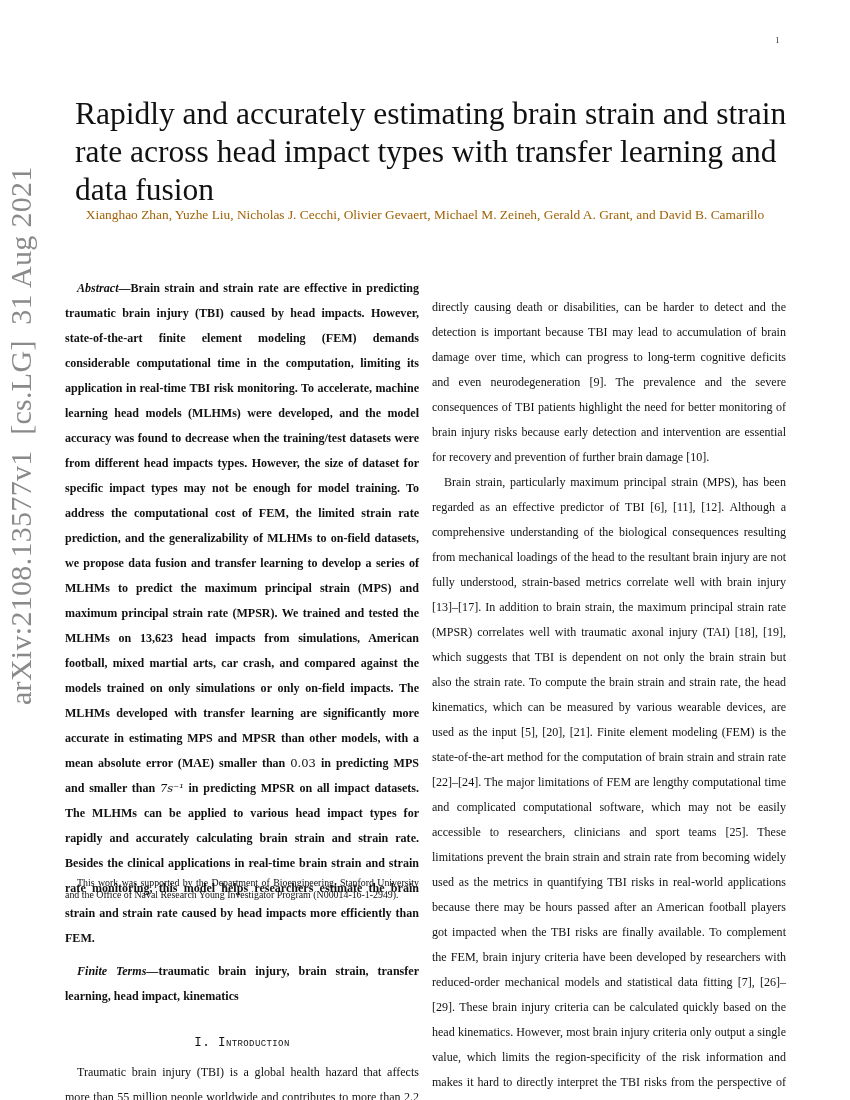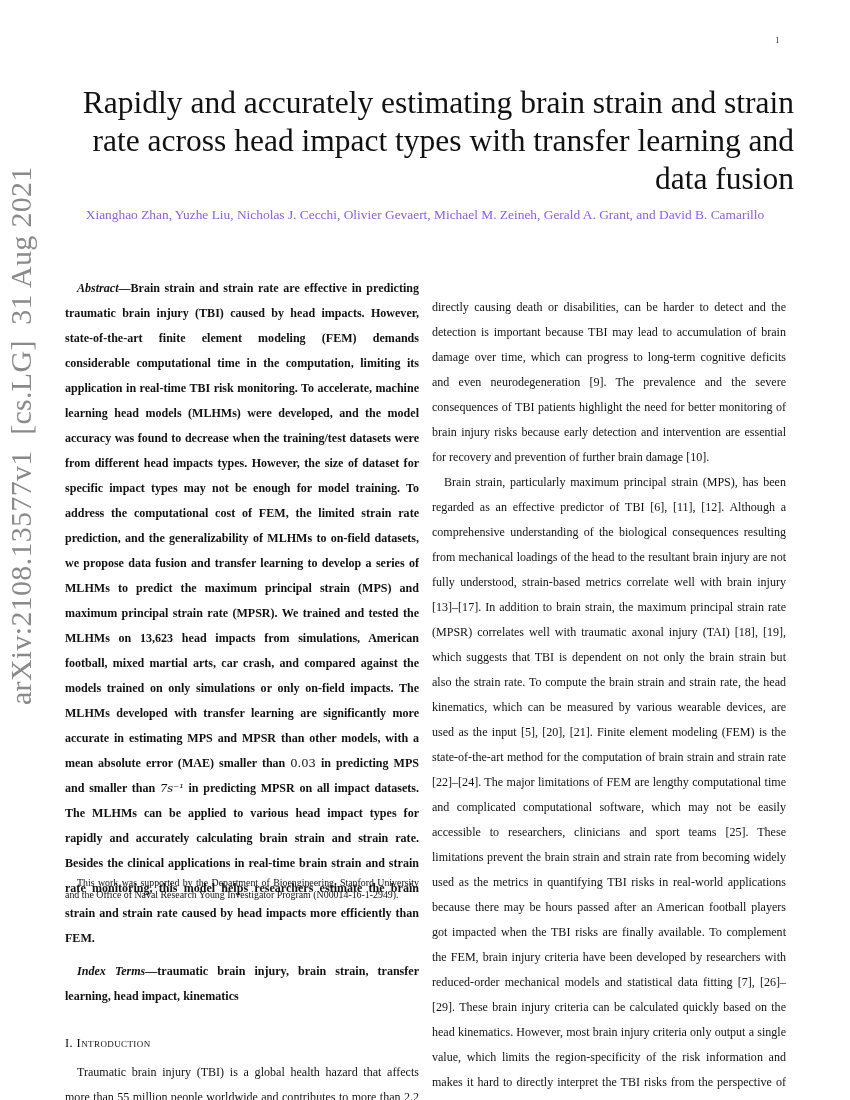--- a/index.html
+++ b/index.html
@@ -1,55 +1,55 @@
 <!DOCTYPE html>
 <html><head>
 <meta charset="utf-8">
 <style>
   html, body { margin: 0; padding: 0; background: #ffffff; }
   body { width: 850px; height: 1100px; position: relative; overflow: hidden;
          font-family: "Liberation Serif", "DejaVu Serif", serif; color: #111; }
   .page-number { position: absolute; top: 35px; left: 775px; font-size: 9px; color: #333; }
-  .title { position: absolute; top: 80px; left: 60px; width: 730px; text-align: right;
-           font-size: 31.5px; line-height: 38px; font-weight: normal; margin: 4px; color: #111; }
+  .title { position: absolute; top: 80px; left: 60px; width: 730px; text-align: left;
+           font-size: 31.5px; line-height: 38px; font-weight: normal; margin: 15px; color: #111; }
   .authors { position: absolute; top: 206px; left: 60px; width: 730px; text-align: center;
-             font-size: 13.4px; line-height: 18px; color: #8b5cf6; }
+             font-size: 13.4px; line-height: 18px; color: #a16207; }
   .arxiv-stamp { position: absolute; left: 3px; top: 705px; transform-origin: 0 0;
                  transform: rotate(-90deg); font-size: 30px; color: #8a8a8a;
                  white-space: pre; letter-spacing: 0.3px; line-height: 36px; }
   .col { position: absolute; top: 276px; width: 354px; font-size: 12.05px; line-height: 25px; text-align: justify; }
   .col-left { left: 65px; }
   .col-right { left: 432px; width: 354px; margin-top: 19px; }
   .abstract p, .col p { margin: 0; }
   .abstract { font-weight: bold; }
   .abstract .lead, .index .lead { font-style: italic; font-weight: bold; }
   .indent { text-indent: 12px; }
   .index { margin-top: 8px !important; font-weight: bold; }
-  .section-heading { text-align: left; font-size: 12.5px; margin: 22px 0 4px 0 !important;
-                     font-variant: small-caps; letter-spacing: 0.4px; }
+  .section-heading { text-align: center; font-size: 12.5px; margin: 22px 0 4px 0 !important;
+                     font-variant: small-caps; letter-spacing: 0.4px; font-family: Liberation Mono, monospace; }
   .math { font-family: "DejaVu Serif", serif; font-weight: normal; font-size: 11.5px; }
   .footnotes { position: absolute; top: 877px; left: 65px; width: 354px; font-size: 9.9px;
                line-height: 12.3px; text-align: justify; }
   .footnotes p { margin: 0; text-indent: 12px; }
 </style>
 </head>
 <body>
 
 <div class="page-number">1</div>
 
 <h1 class="title">Rapidly and accurately estimating brain strain and strain rate across head impact types with transfer learning and data fusion</h1>
 
 <div class="authors">Xianghao Zhan, Yuzhe Liu, Nicholas J. Cecchi, Olivier Gevaert, Michael M. Zeineh, Gerald A. Grant, and David B. Camarillo</div>
 
 <div class="arxiv-stamp">arXiv:2108.13577v1  [cs.LG]  31 Aug 2021</div>
 
 <div class="col col-left">
   <p class="abstract indent"><span class="lead">Abstract</span><span>—Brain strain and strain rate are effective in predicting traumatic brain injury (TBI) caused by head impacts. However, state-of-the-art finite element modeling (FEM) demands considerable computational time in the computation, limiting its application in real-time TBI risk monitoring. To accelerate, machine learning head models (MLHMs) were developed, and the model accuracy was found to decrease when the training/test datasets were from different head impacts types. However, the size of dataset for specific impact types may not be enough for model training. To address the computational cost of FEM, the limited strain rate prediction, and the generalizability of MLHMs to on-field datasets, we propose data fusion and transfer learning to develop a series of MLHMs to predict the maximum principal strain (MPS) and maximum principal strain rate (MPSR). We trained and tested the MLHMs on 13,623 head impacts from simulations, American football, mixed martial arts, car crash, and compared against the models trained on only simulations or only on-field impacts. The MLHMs developed with transfer learning are significantly more accurate in estimating MPS and MPSR than other models, with a mean absolute error (MAE) smaller than </span><span class="math">0.03</span><span> in predicting MPS and smaller than </span><span class="math" style="font-style:italic">7s⁻¹</span><span> in predicting MPSR on all impact datasets. The MLHMs can be applied to various head impact types for rapidly and accurately calculating brain strain and strain rate. Besides the clinical applications in real-time brain strain and strain rate monitoring, this model helps researchers estimate the brain strain and strain rate caused by head impacts more efficiently than FEM.</span></p>
 
-  <p class="index indent"><span class="lead">Index Terms</span><span>—traumatic brain injury, brain strain, transfer learning, head impact, kinematics</span></p>
+  <p class="index indent"><span class="lead">Finite Terms</span><span>—traumatic brain injury, brain strain, transfer learning, head impact, kinematics</span></p>
 
   <p class="section-heading">I. Introduction</p>
 
   <p class="indent">Traumatic brain injury (TBI) is a global health hazard that affects more than 55 million people worldwide and contributes to more than 2.2 million emergency department visits and more than 200 thousand hospitalizations in the United States [1]. TBI can be caused by head impacts from various sources including traffic accidents, blasts, various contact sports and domestic abuse [2]–[8]. Additionally, mild TBI, instead of</p>
 </div>
 
 <div class="footnotes">
   <p>This work was supported by the Department of Bioengineering, Stanford University and the Office of Naval Research Young Investigator Program (N00014-16-1-2949).</p>
 </div>
 

